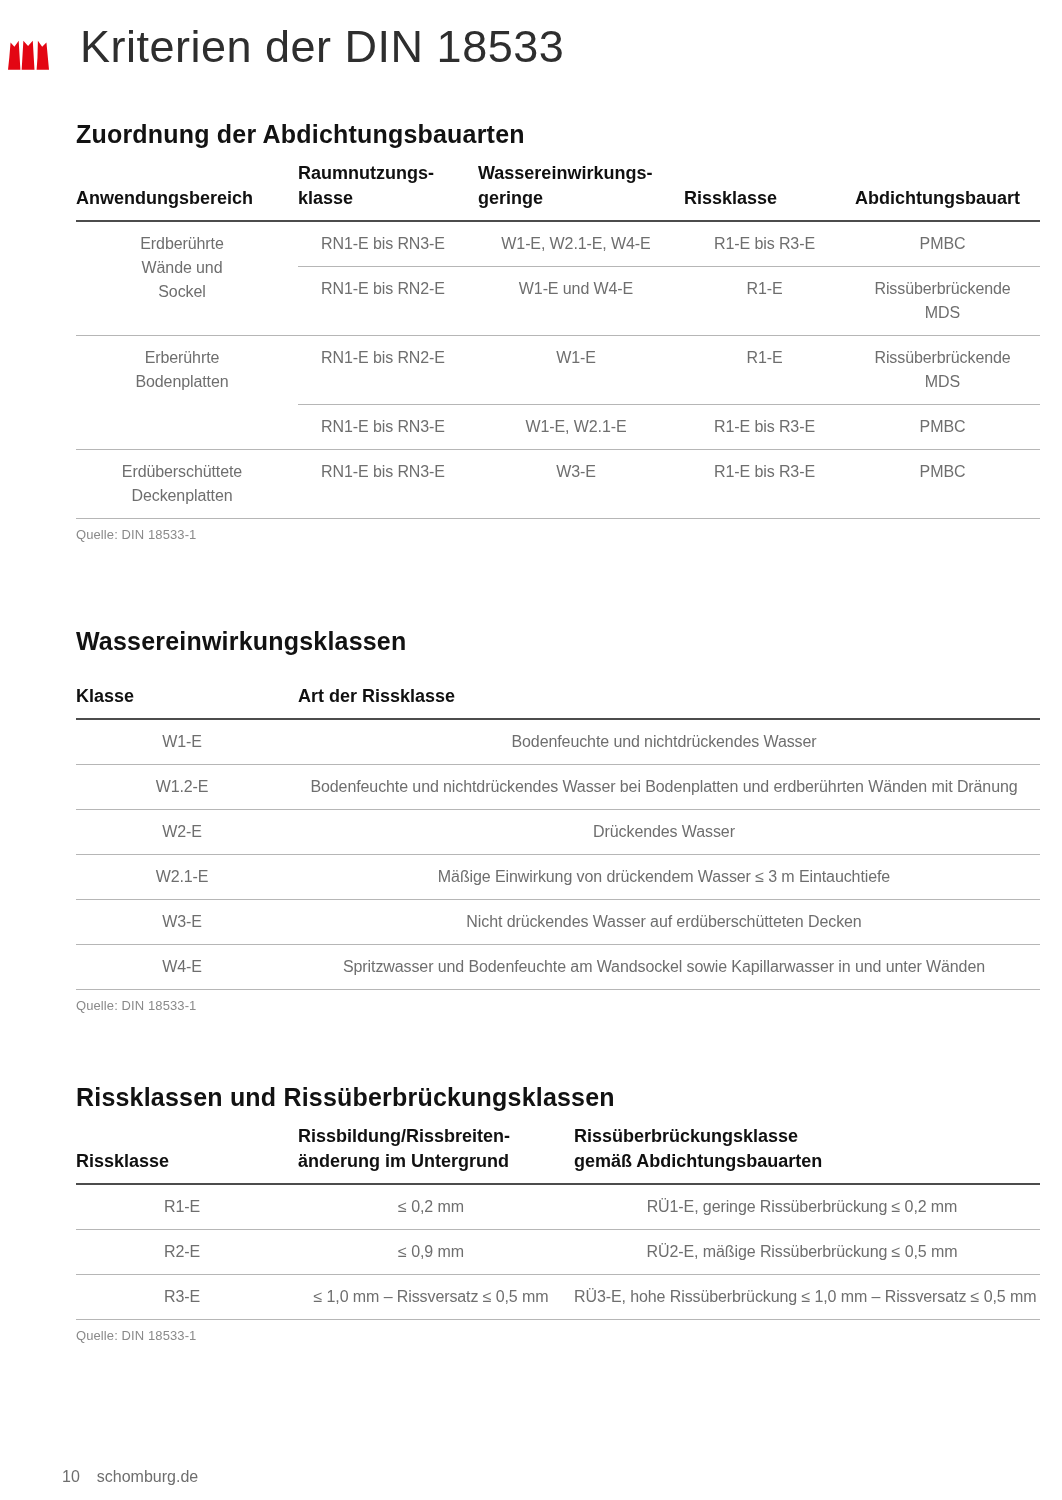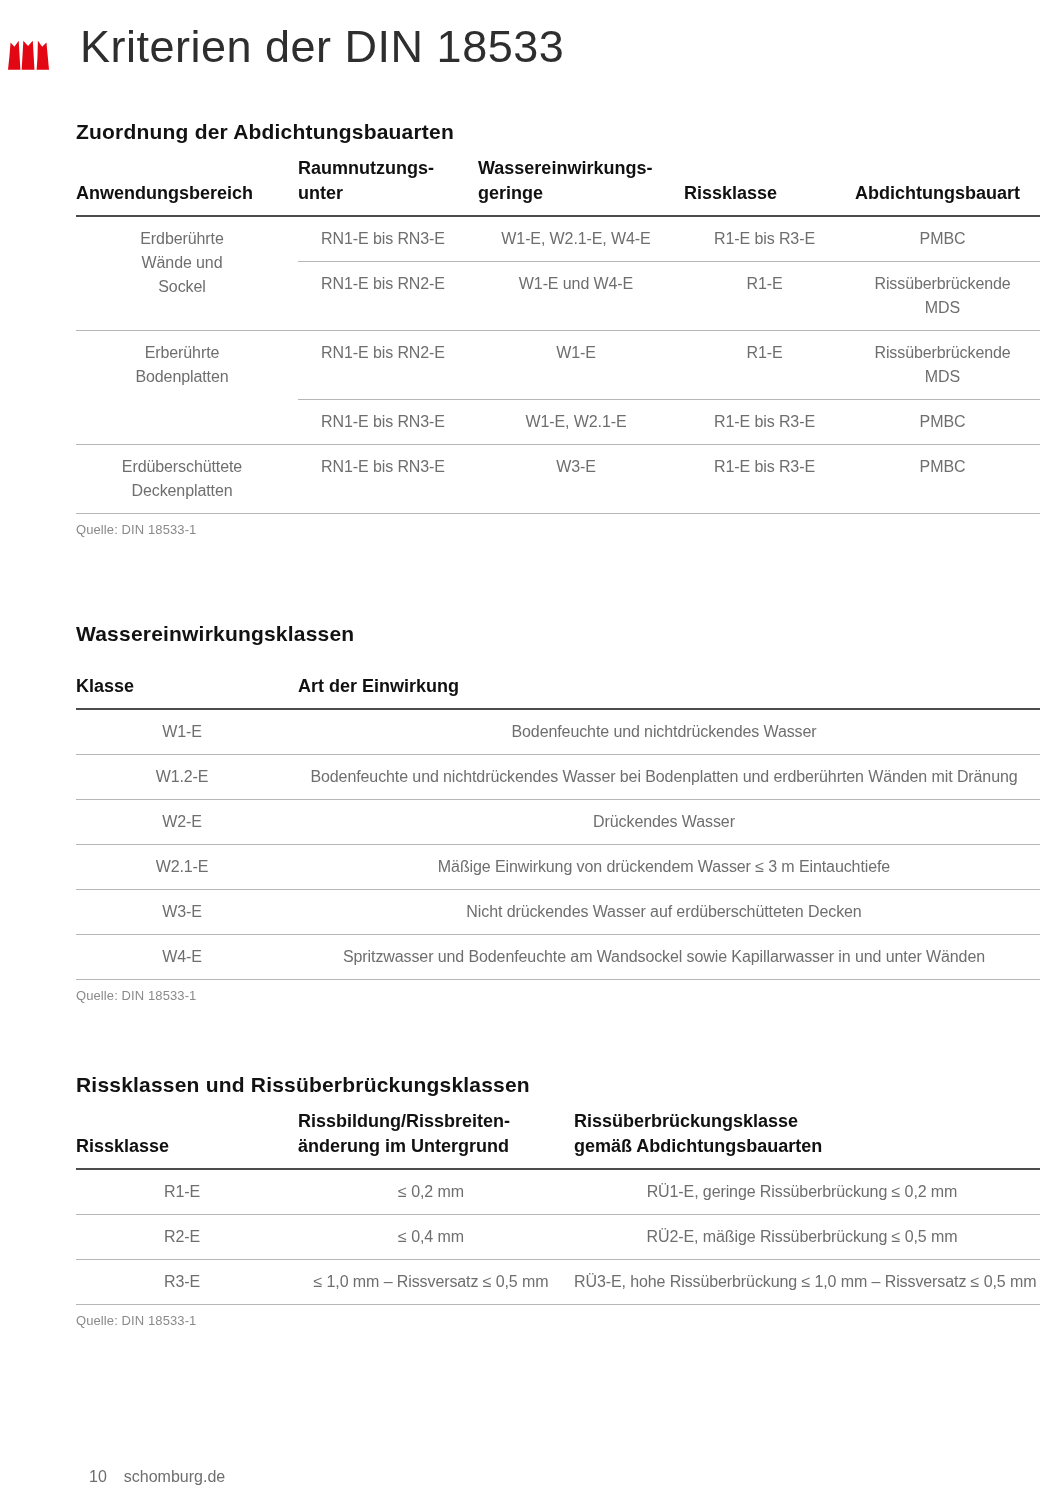--- a/index.html
+++ b/index.html
@@ -16,21 +16,21 @@
   .title{
     margin-left:31px;
     font-size:45px;line-height:1.1;
     font-weight:300;
     color:#2e2e2e;
     letter-spacing:0.5px;
   }
   
   .content{margin-left:76px;width:964px;}
   .section-heading{
-    font-size:21px;font-weight:700;color:#121212;letter-spacing:0.2px;
+    font-size:25px;font-weight:700;color:#121212;letter-spacing:0.2px;
   }
   .sec-zuordnung{margin-top:44px;}
   .sec-wasser{margin-top:85px;}
   .sec-riss{margin-top:70px;}
   
   table{border-collapse:collapse;width:964px;table-layout:fixed;}
   .t-zuordnung{margin-top:12px;}
   .t-wasser{margin-top:28px;}
   .t-riss{margin-top:12px;}
   th{
@@ -47,21 +47,21 @@
     font-size:16px;line-height:24px;font-weight:400;
     letter-spacing:-0.1px;
     color:#6e6e6e;
     border-bottom:1px solid #b6b6b6;
     white-space:pre-line;
   }
   td.oneline{white-space:nowrap;}
   .source{margin-top:8px;font-size:13px;color:#8a8a8a;letter-spacing:0.1px;}
   
   .footer{
-    position:absolute;left:89px;bottom:14px;
+    position:absolute;left:62px;bottom:14px;
     display:flex;align-items:center;gap:17px;
     font-size:16px;color:#6e6e6e;
   }
 </style>
 </head>
 <body>
 
 <div class="page">
 
   <div class="doc-header">
@@ -84,21 +84,21 @@
           <col style="width:222px">
             <col style="width:180px">
             <col style="width:206px">
             <col style="width:171px">
             <col style="width:185px">
         </colgroup>
         <thead>
           <tr>
             <th>Anwendungsbereich</th>
             <th>Raumnutzungs-
-unter</th>
+klasse</th>
             <th>Wassereinwirkungs-
 geringe</th>
             <th>Rissklasse</th>
             <th>Abdichtungsbauart</th>
           </tr>
         </thead>
         <tbody>
           <tr>
             <td rowspan="2">Erdberührte
 Wände und
@@ -144,21 +144,21 @@
     <div class="sec-wasser">
       <div class="section-heading">Wassereinwirkungsklassen</div>
       <table class="t-wasser">
         <colgroup>
             <col style="width:222px">
             <col style="width:742px">
           </colgroup>
         <thead>
           <tr>
             <th>Klasse</th>
-            <th>Art der Einwirkung</th>
+            <th>Art der Rissklasse</th>
           </tr>
         </thead>
         <tbody>
           <tr>
             <td>W1-E</td>
             <td class="oneline">Bodenfeuchte und nichtdrückendes Wasser</td>
           </tr>
           <tr>
             <td>W1.2-E</td>
             <td class="oneline">Bodenfeuchte und nichtdrückendes Wasser bei Bodenplatten und erdberührten Wänden mit Dränung</td>
@@ -202,21 +202,21 @@
           </tr>
         </thead>
         <tbody>
           <tr>
             <td>R1-E</td>
             <td class="oneline">≤ 0,2 mm</td>
             <td class="oneline">RÜ1-E, geringe Rissüberbrückung ≤ 0,2 mm</td>
           </tr>
           <tr>
             <td>R2-E</td>
-            <td class="oneline">≤ 0,4 mm</td>
+            <td class="oneline">≤ 0,9 mm</td>
             <td class="oneline">RÜ2-E, mäßige Rissüberbrückung ≤ 0,5 mm</td>
           </tr>
           <tr>
             <td>R3-E</td>
             <td class="oneline">≤ 1,0 mm – Rissversatz ≤ 0,5 mm</td>
             <td class="oneline">RÜ3-E, hohe Rissüberbrückung ≤ 1,0 mm – Rissversatz ≤ 0,5 mm</td>
           </tr>
         </tbody>
       </table>
       <div class="source">Quelle: DIN 18533-1</div>

